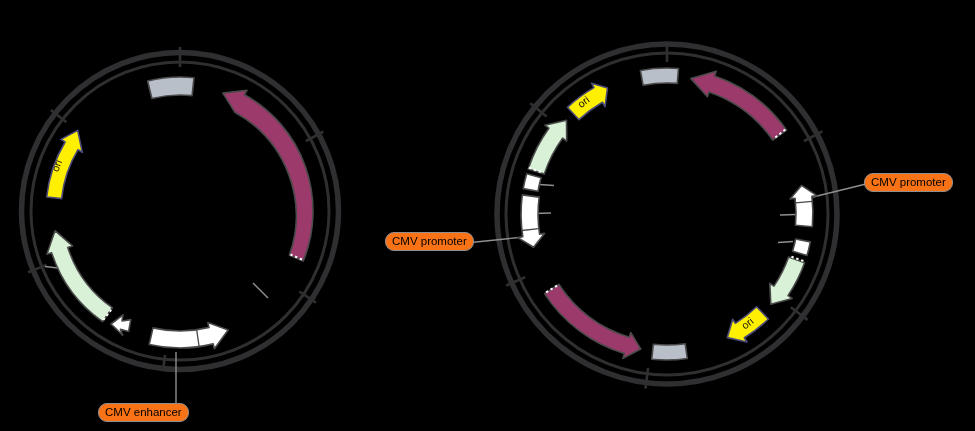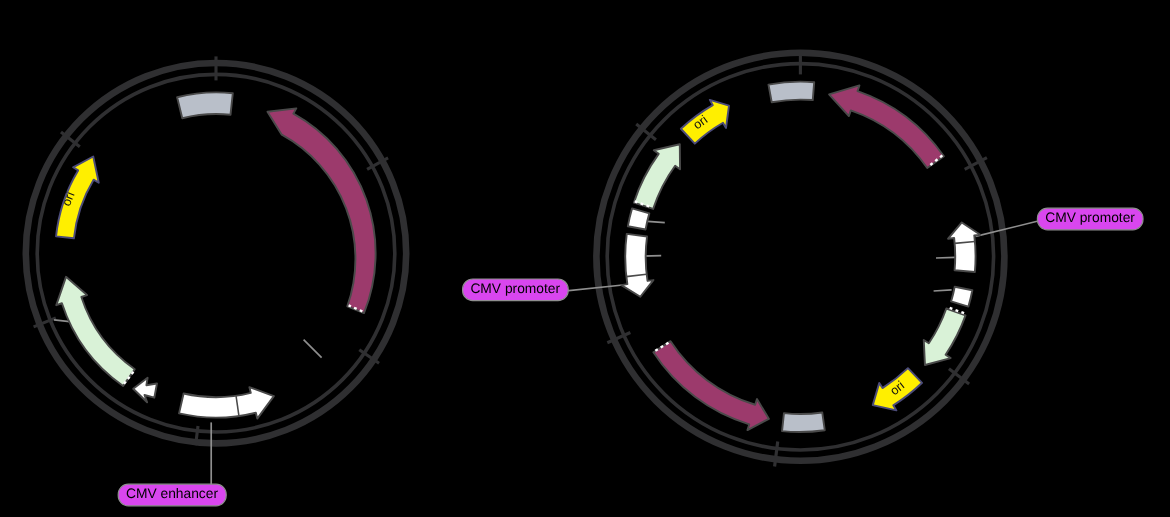--- a/index.html
+++ b/index.html
@@ -16,21 +16,21 @@
   .ring-inner{stroke-width:3;}
   .tick{stroke:#303032;stroke-width:2.6;fill:none;}
   .leader{stroke:#8f8f8f;stroke-width:1.4;fill:none;}
   .feat{stroke:#4a4a4a;stroke-width:1.6;stroke-linejoin:round;}
   .feat-ori{stroke:#4c4c7a;stroke-width:1.6;stroke-linejoin:round;}
   .divider{stroke:#4a4a4a;stroke-width:1.3;fill:none;}
   .dotted{stroke:#ffffff;stroke-width:2;fill:none;stroke-dasharray:2.4 2.8;}
   .ori-text{font-family:"Liberation Sans",sans-serif;font-size:10.5px;fill:#111111;}
   .pill{
     position:absolute;
-    background:#d946ef;
+    background:#f97316;
     border:1.4px solid #8f8f8f;
     border-radius:9px;
     color:#000000;
     font-size:11.5px;
     line-height:1.25;
     padding:1px 6px 2px 6px;
     white-space:nowrap;
   }
 </style>
 </head>

